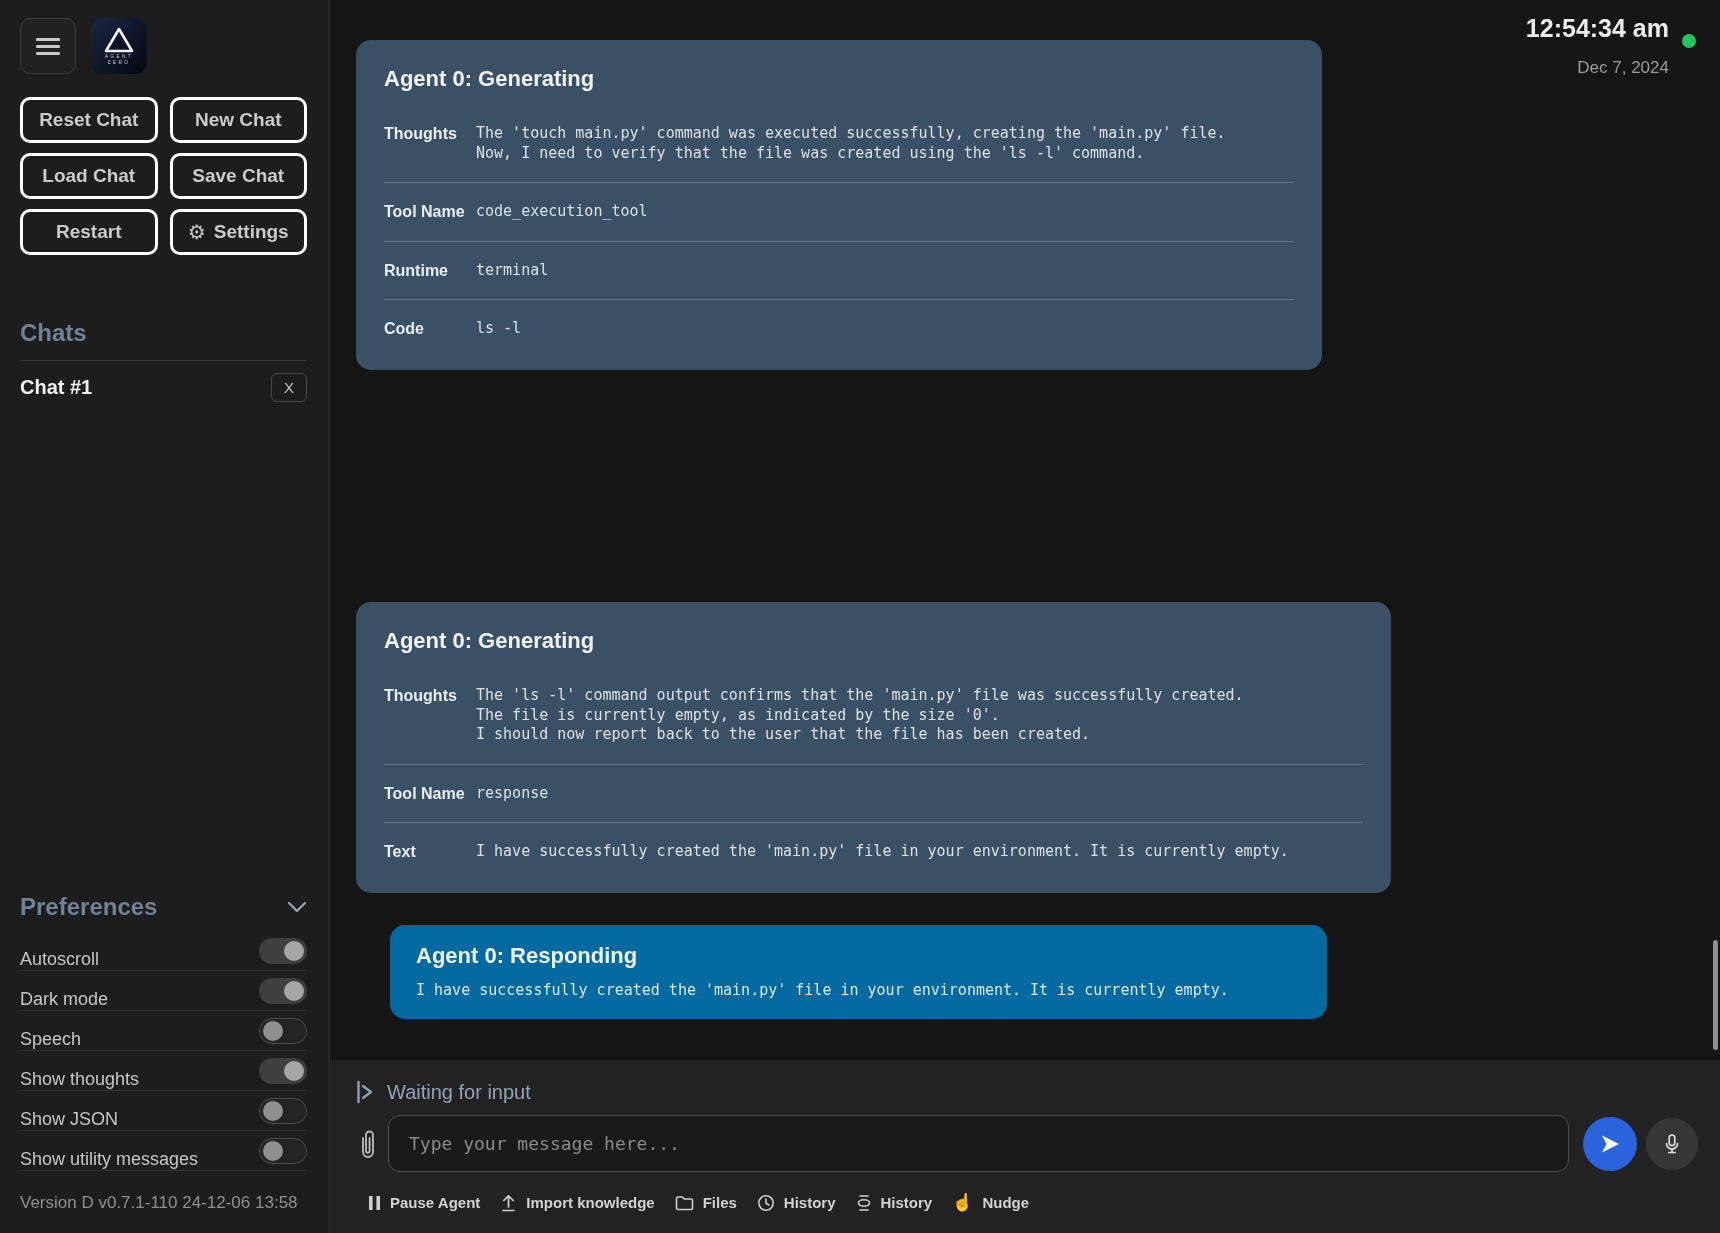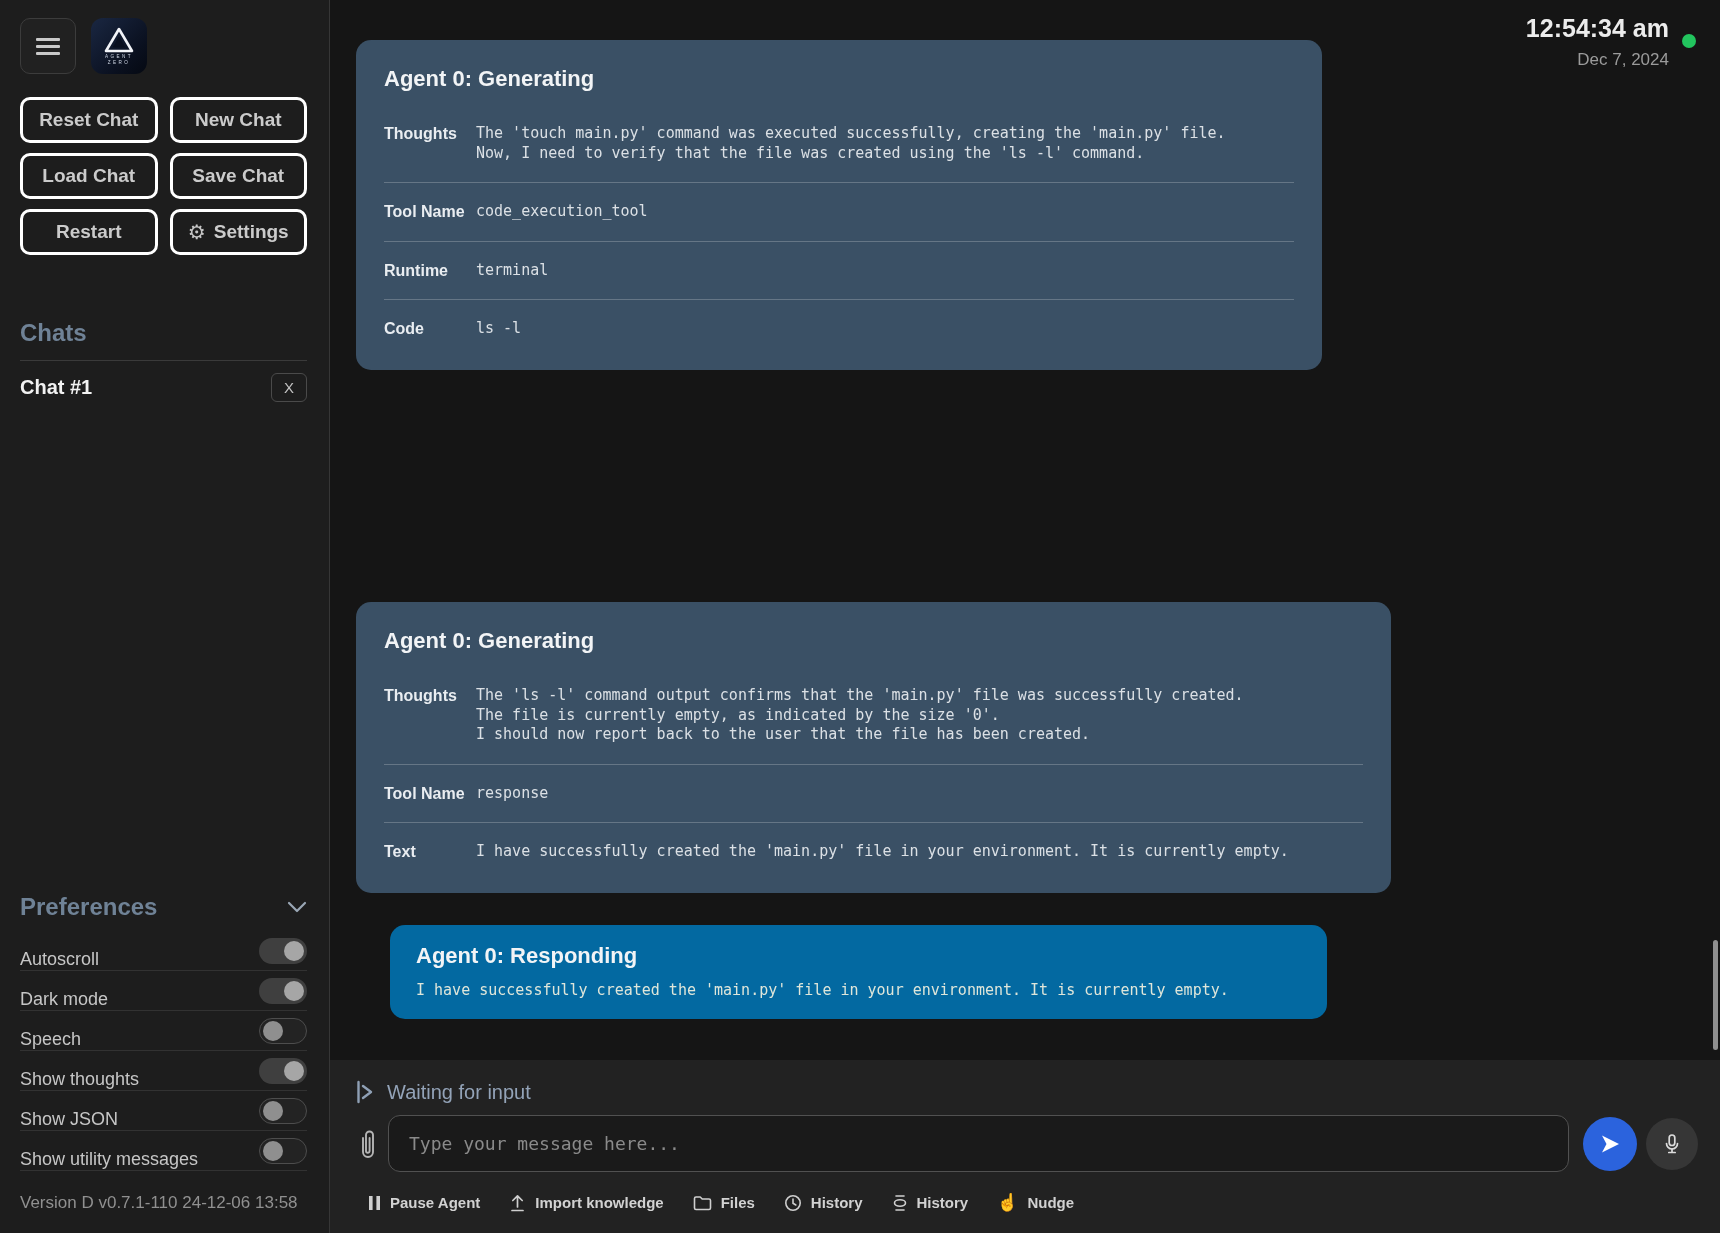--- a/index.html
+++ b/index.html
@@ -40,21 +40,21 @@
   .toggle.on .knob  { position:absolute; right:3px; top:3px; width:20px; height:20px; border-radius:50%; background:#a6a6a6; }
   .toggle.off { background:#232323; border:1px solid #4d4d4d; }
   .toggle.off .knob { position:absolute; left:3px; top:2px; width:20px; height:20px; border-radius:50%; background:#8f8f8f; }
   .version { position:absolute; left:20px; top:1193px; color:#909090; font-size:17px; }
 
   
   .main { position:absolute; left:330px; right:0; top:0; height:1233px; background:#151515; }
   .clock { position:absolute; top:14px; right:24px; display:flex; gap:13px; }
   .clock-text { text-align:right; }
   .time { font-size:25px; font-weight:700; color:#ececec; }
-  .date { font-size:17px; color:#9b9b9b; margin-top:7px; }
+  .date { font-size:17px; color:#9b9b9b; margin-top:15px; }
   .status-dot { width:14px; height:14px; border-radius:50%; background:#22c55e; margin-top:20px; }
 
   .msg { position:absolute; border-radius:15px; }
   .msg-title { font-size:22px; font-weight:700; color:#f2f4f6; }
   .agent { background:#3a5065; padding:26px 28px 12px; }
   .agent .rows { margin-top:24px; }
   .kv { display:flex; padding:19px 0; }
   .kv:first-child { padding-top:8px; }
   .kv + .kv { border-top:1px solid rgba(255,255,255,0.22); }
   .kv-label { width:92px; flex:none; font-size:16px; font-weight:700; color:#e9edf1; padding-top:1px; }
@@ -75,21 +75,21 @@
   .attach { position:absolute; left:27px; top:67px; cursor:pointer; }
   .textbox { position:absolute; left:58px; top:55px; width:1181px; height:57px;
              border:1px solid #515151; border-radius:12px; background:#1a1a1a; }
   .textbox input { width:100%; height:100%; background:transparent; border:none; outline:none;
                    padding:0 20px; font-family:"DejaVu Sans Mono", monospace; font-size:18px; color:#dddddd; }
   .textbox input::placeholder { color:#8a8a8a; }
   .send { position:absolute; left:1253px; top:57px; width:54px; height:54px; border-radius:50%;
           background:#2b63dd; display:flex; align-items:center; justify-content:center; cursor:pointer; }
   .mic  { position:absolute; left:1316px; top:58px; width:52px; height:52px; border-radius:50%;
           background:#363636; display:flex; align-items:center; justify-content:center; cursor:pointer; }
-  .toolbar { position:absolute; left:38px; top:132px; display:flex; gap:29px; align-items:center; }
+  .toolbar { position:absolute; left:38px; top:132px; display:flex; gap:20px; align-items:center; }
   .titem { display:flex; gap:9px; align-items:center; color:#d2d2d2; font-size:15px;
            font-weight:600; cursor:pointer; }
   .hand { font-size:17px; color:#cfcfcf; }
   svg { display:block; }
 </style>
 </head>
 <body>
 
 <div class="sidebar">
   <div class="top-row">

